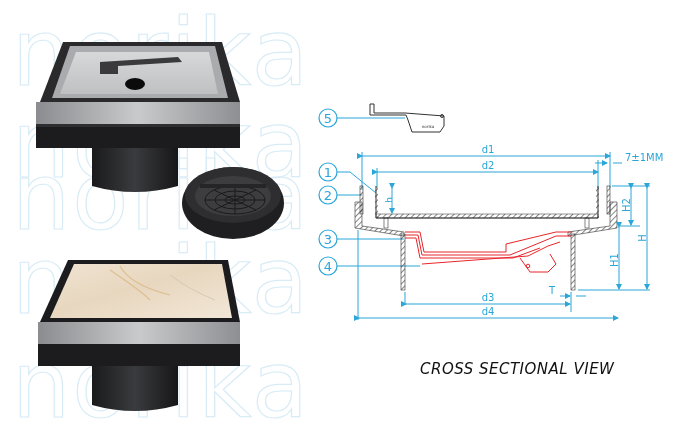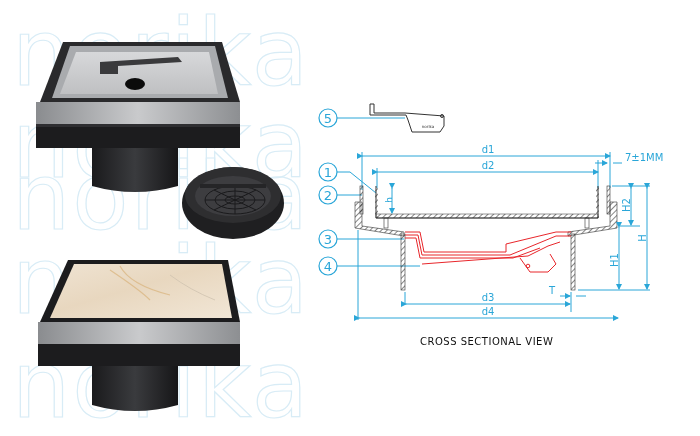--- a/index.html
+++ b/index.html
@@ -8,22 +8,23 @@
       font-family: "Liberation Sans", "DejaVu Sans", sans-serif;
     }
     .panel { position: absolute; }
     #left-panel { left: 0; top: 0; width: 300px; height: 436px; }
     .watermark {
       position: absolute; left: 12px; font-size: 92px; font-weight: 400; letter-spacing: 2px;
       color: transparent; -webkit-text-stroke: 1.2px #d8ecf6; line-height: 1;
       font-family: "DejaVu Sans", sans-serif;
     }
     .caption {
-      position: absolute; left: 420px; top: 336px; font-size: 10px; letter-spacing: 0.5px; color: #111;
+      position: absolute; left: 420px; top: 360px; font-size: 15px; letter-spacing: 0.5px; color: #111;
       font-family: "DejaVu Sans", sans-serif;
+      font-style: italic;
     }
     svg text { font-family: "DejaVu Sans", sans-serif; }
   </style>
 </head>
 <body>
 
 <div class="panel" id="left-panel">
   <div class="watermark" style="top:8px">norika</div>
   <div class="watermark" style="top:100px">norika</div>
   <div class="watermark" style="top:152px">norika</div>

